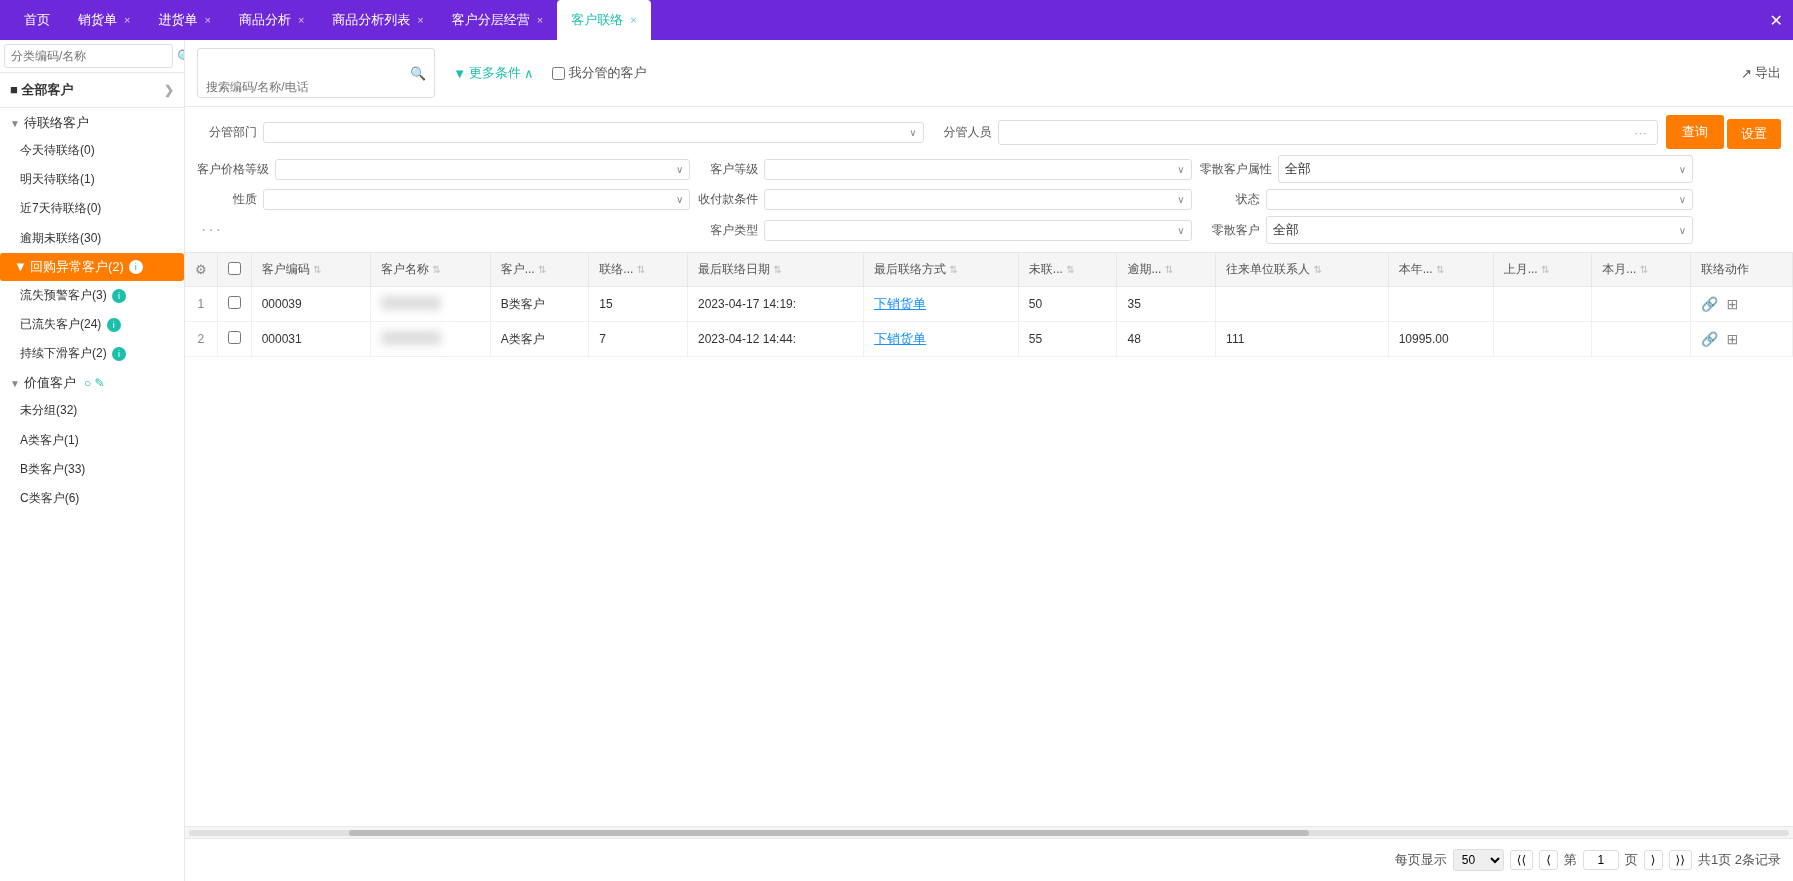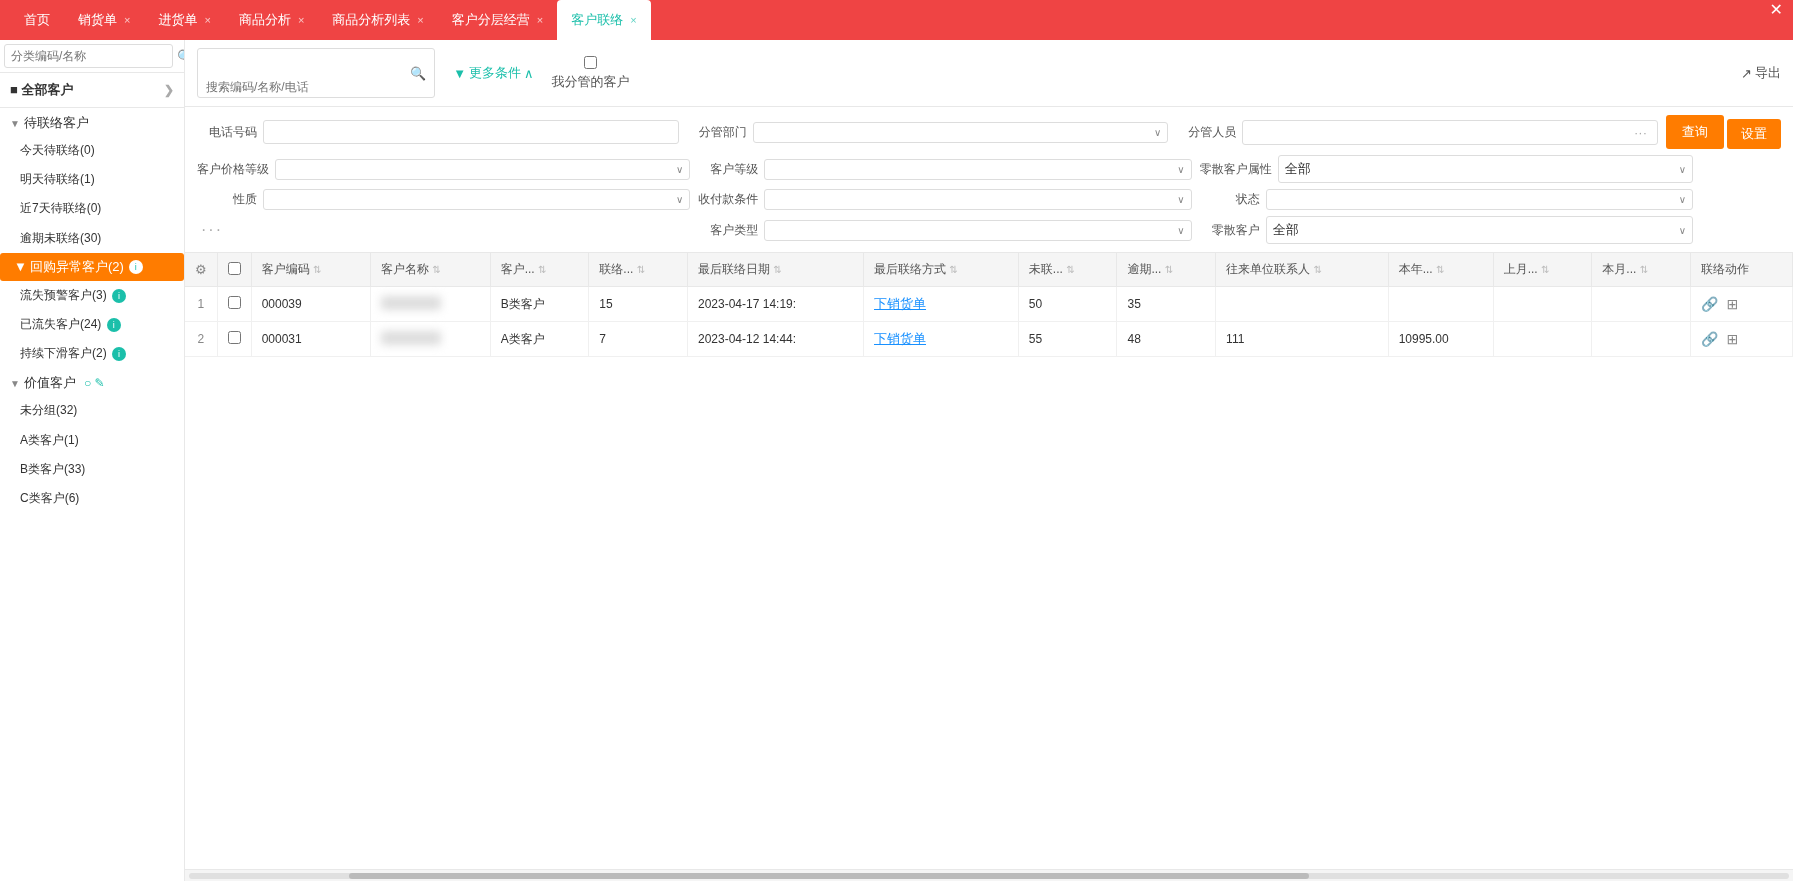--- a/index.html
+++ b/index.html
@@ -1,21 +1,21 @@
 <!DOCTYPE html>
 <html><head>
   <meta charset="utf-8">
   <style>
     * { box-sizing: border-box; margin: 0; padding: 0; font-family: 'Microsoft YaHei', Arial, sans-serif; font-size: 13px; }
     body { background: #f5f5f5; overflow: hidden; width: 1793px; height: 881px; }
 
     
     .top-nav {
-      display: flex; 
-      background: #ef4444; height: 40px; padding: 0 10px;
+      display: flex; align-items: center;
+      background: #6d28d9; height: 40px; padding: 0 10px;
       color: white; position: relative;
     }
     .top-nav .nav-item {
       padding: 0 14px; height: 40px; line-height: 40px;
       cursor: pointer; color: white; font-size: 13px;
       display: flex; align-items: center; gap: 4px;
       white-space: nowrap;
     }
     .top-nav .nav-item.active {
       background: white; color: #1bbfaa; border-radius: 4px 4px 0 0;
@@ -84,21 +84,21 @@
     .search-bar input {
       border: none; outline: none; font-size: 12px; min-width: 150px;
     }
     .more-conditions {
       display: flex; align-items: center; gap: 3px; cursor: pointer;
       color: #1bbfaa; font-size: 12px; border: none; background: none;
       padding: 3px 8px;
     }
     .my-customers {
       display: flex; align-items: center; gap: 4px; font-size: 12px;
-      cursor: pointer; color: #555; flex-direction: column;
+      cursor: pointer; color: #555;
     }
     .export-btn {
       margin-left: auto; background: none; border: none; cursor: pointer;
       color: #555; font-size: 12px; display: flex; align-items: center; gap: 3px;
     }
 
     
     .filter-area {
       padding: 8px 12px; background: white; border-bottom: 1px solid #e8e8e8;
     }
@@ -321,24 +321,20 @@
       </label>
       <button class="export-btn">
         <span>↗</span>
         <span>导出</span>
       </button>
     </div>
 
     <div class="filter-area">
 
       <div class="filter-row">
-        <div class="filter-item">
-          <span class="filter-label">电话号码</span>
-          <input class="filter-input" value="" style="flex: 1.5 1 0%;">
-        </div>
         <div class="filter-item">
           <span class="filter-label">分管部门</span>
           <div class="filter-select">
             <span></span>
             <span class="chevron">∨</span>
           </div>
         </div>
         <div class="filter-item">
           <span class="filter-label">分管人员</span>
           <div class="filter-select" style="flex:1.5;">
@@ -508,15 +504,31 @@
         </tbody>
       </table>
     </div>
 
     <div class="scrollbar-area">
       <div class="scrollbar-track">
         <div class="scrollbar-thumb"></div>
       </div>
     </div>
 
+    <div class="pagination">
+      <span>每页显示</span>
+      <select>
+        <option>50</option>
+        <option>100</option>
+        <option>200</option>
+      </select>
+      <button class="page-btn">⟨⟨</button>
+      <button class="page-btn">⟨</button>
+      <span>第</span>
+      <input class="page-input" type="text" value="1" style="">
+      <span>页</span>
+      <button class="page-btn">⟩</button>
+      <button class="page-btn">⟩⟩</button>
+      <span>共1页 2条记录</span>
+    </div>
 
   </div>
 </div>
 
 </body></html>

